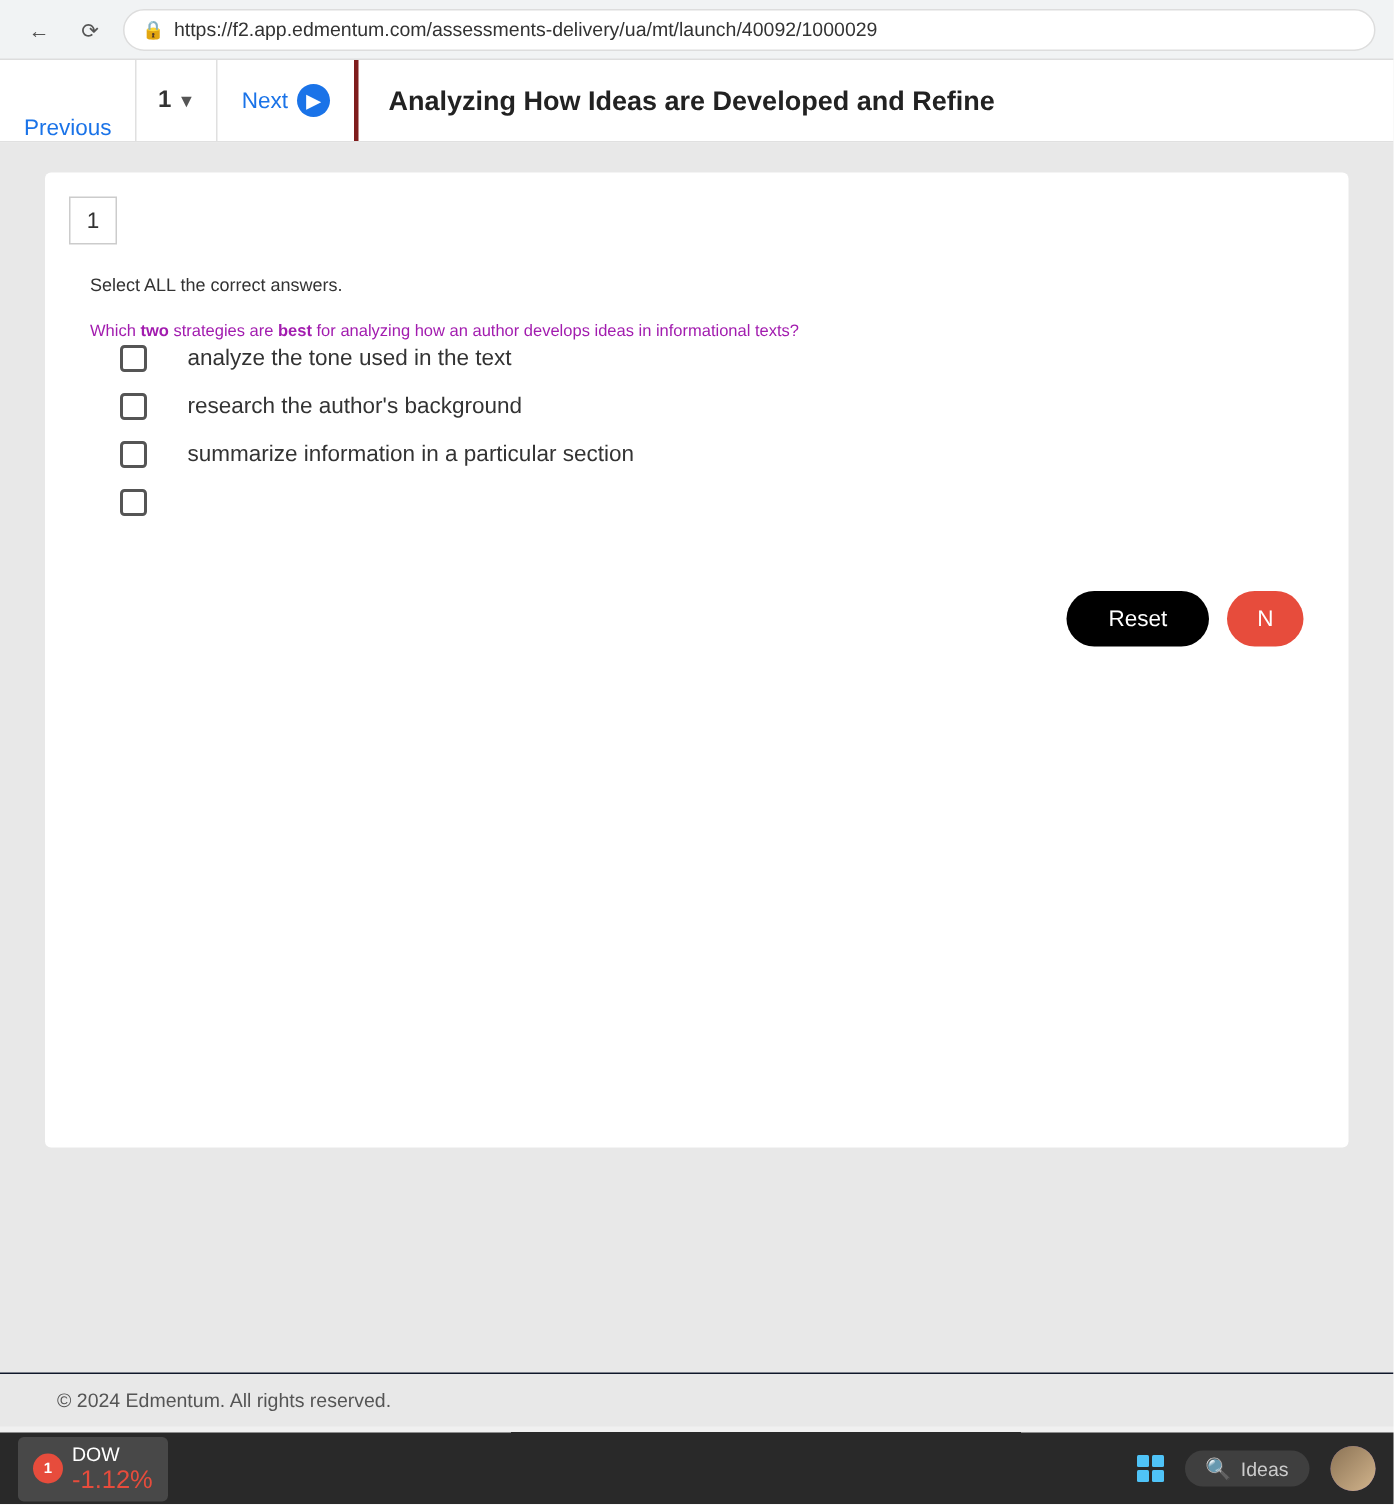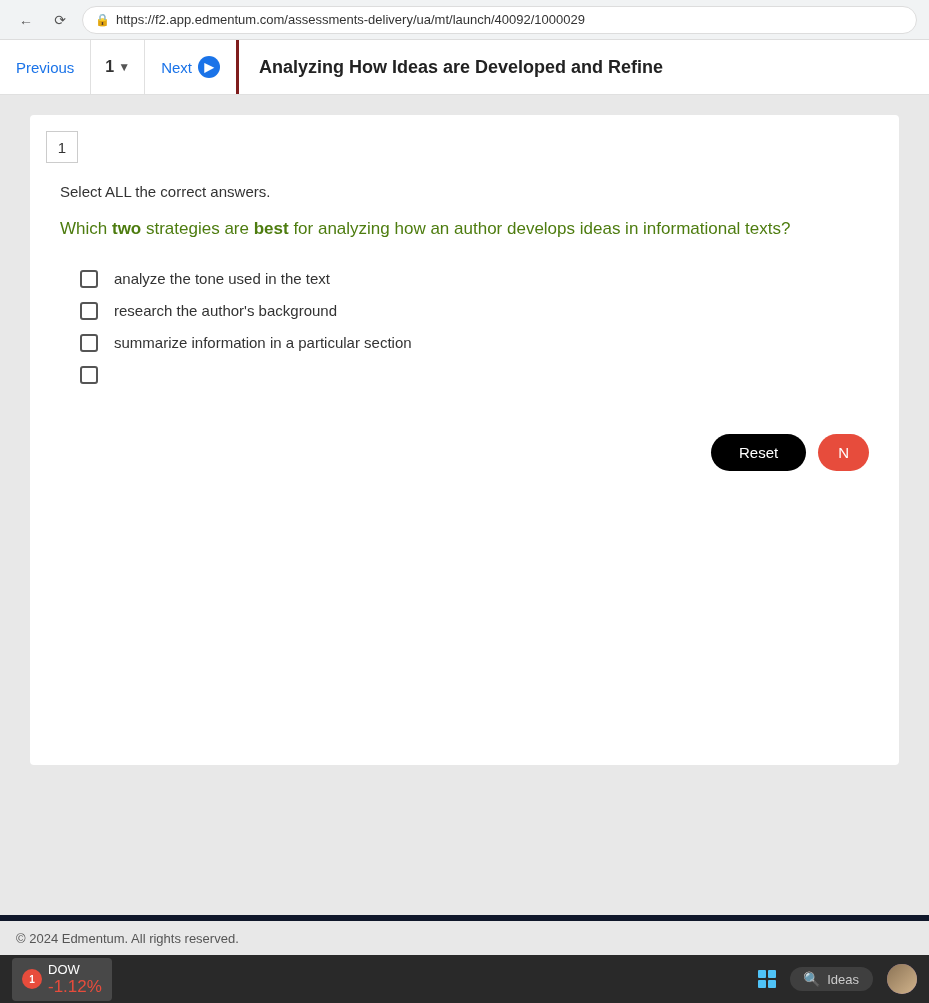--- a/index.html
+++ b/index.html
@@ -50,21 +50,21 @@
       background: white;
       height: 55px;
       display: flex;
       align-items: center;
       padding: 0 0;
       border-bottom: 1px solid #e0e0e0;
       gap: 0;
     }
     .nav-btn {
       display: flex;
-      align-items: center;
+      align-items: flex-end;
       gap: 4px;
       padding: 0 16px;
       height: 100%;
       cursor: pointer;
       font-size: 15px;
       color: #1a73e8;
       background: transparent;
       border: none;
       font-weight: 500;
     }
@@ -137,43 +137,42 @@
       text-align: center;
       font-size: 15px;
       font-weight: 500;
       margin: 16px 0 0 16px;
       color: #333;
     }
     .question-body {
       padding: 20px 30px 30px 30px;
     }
     .instruction-text {
-      font-size: 15px;
+      font-size: 12px;
       color: #333;
       margin-bottom: 16px;
     }
     .question-text {
-      font-size: 17px;
-      color: #4d7c0f;
-      margin-bottom: 28px;
+      font-size: 11px;
+      color: #a21caf;
       line-height: 1.5;
     }
     .question-text strong { font-weight: bold; }
 
     .answer-list {
       list-style: none;
       display: flex;
       flex-direction: column;
       gap: 14px;
       margin-left: 20px;
     }
     .answer-item {
       display: flex;
       align-items: center;
-      gap: 16px;
+      gap: 27px;
       font-size: 15px;
       color: #333;
       cursor: pointer;
     }
     .checkbox {
       width: 18px; height: 18px;
       border: 2px solid #555;
       border-radius: 3px;
       background: white;
       flex-shrink: 0;
@@ -207,24 +206,24 @@
       padding: 10px 20px;
       font-size: 15px;
       font-weight: 500;
       cursor: pointer;
       min-width: 40px;
     }
 
     
     .footer {
       background: #e8e8e8;
-      padding: 10px 16px;
+      padding: 10px 38px;
       font-size: 13px;
       color: #555;
-      border-top: 6px solid #0f172a;
+      border-top: 1px solid #0f172a;
     }
 
     
     .taskbar {
       position: fixed;
       bottom: 0;
       left: 0;
       width: 929px;
       height: 48px;
       background: rgba(30, 30, 30, 0.95);

